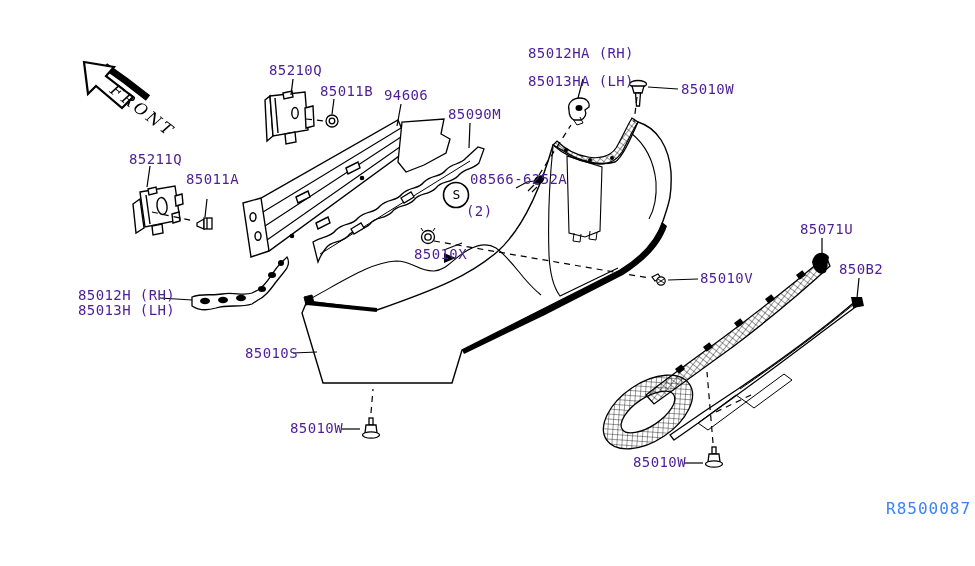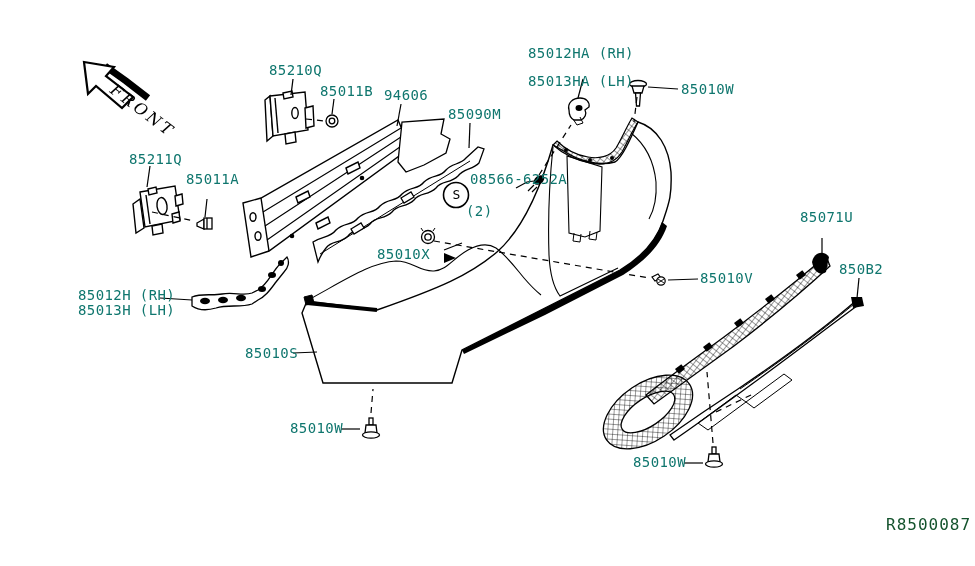--- a/index.html
+++ b/index.html
@@ -1,21 +1,21 @@
 <!DOCTYPE html>
 <html><head>
 <meta charset="utf-8">
 <style>
   html,body{margin:0;padding:0;background:#fff;}
   .stage{position:relative;width:975px;height:566px;background:#ffffff;overflow:hidden;
          font-family:"DejaVu Sans Mono",monospace;}
   .stage svg{position:absolute;left:0;top:0;}
-  .pn{position:absolute;font-size:14px;line-height:14px;letter-spacing:.4px;color:#0f766e;
+  .pn{position:absolute;font-size:14px;line-height:14px;letter-spacing:.4px;color:#4c1d95;
       white-space:nowrap;cursor:pointer;}
-  .ref{position:absolute;font-size:16px;line-height:16px;letter-spacing:1px;color:#14532d;white-space:nowrap;margin-top:16px;}
+  .ref{position:absolute;font-size:16px;line-height:16px;letter-spacing:1px;color:#3b82f6;white-space:nowrap;}
   .front{position:absolute;left:118px;top:80px;font-family:"DejaVu Serif",serif;font-style:italic;
          font-size:16px;letter-spacing:3px;color:#000;transform:rotate(37deg);transform-origin:0 0;}
   .ssym{position:absolute;left:450px;top:188px;width:13px;text-align:center;font-size:13px;line-height:13px;color:#000;}
 </style>
 </head>
 <body>
 
 <div class="stage">
 
 <svg width="975" height="566" viewBox="0 0 975 566">
@@ -229,23 +229,23 @@
 <div class="pn" style="left:384px;top:88px">94606</div>
 <div class="pn" style="left:448px;top:107px">85090M</div>
 <div class="pn" style="left:528px;top:46px">85012HA (RH)</div>
 <div class="pn" style="left:528px;top:74px">85013HA (LH)</div>
 <div class="pn" style="left:681px;top:82px">85010W</div>
 <div class="pn" style="left:129px;top:152px">85211Q</div>
 <div class="pn" style="left:186px;top:172px">85011A</div>
 <div class="ssym">S</div>
 <div class="pn" style="left:470px;top:172px">08566-6252A</div>
 <div class="pn" style="left:466px;top:204px">(2)</div>
-<div class="pn" style="left:377px;top:247px">85010X</div>
+<div class="pn" style="left:414px;top:247px">85010X</div>
 <div class="pn" style="left:700px;top:271px">85010V</div>
-<div class="pn" style="left:800px;top:210px">85071U</div>
+<div class="pn" style="left:800px;top:222px">85071U</div>
 <div class="pn" style="left:839px;top:262px">850B2</div>
 <div class="pn" style="left:78px;top:288px">85012H (RH)</div>
 <div class="pn" style="left:78px;top:303px">85013H (LH)</div>
 <div class="pn" style="left:245px;top:346px">85010S</div>
 <div class="pn" style="left:290px;top:421px">85010W</div>
 <div class="pn" style="left:633px;top:455px">85010W</div>
 <div class="ref" style="left:886px;top:501px">R8500087</div>
 
 </div>
 

